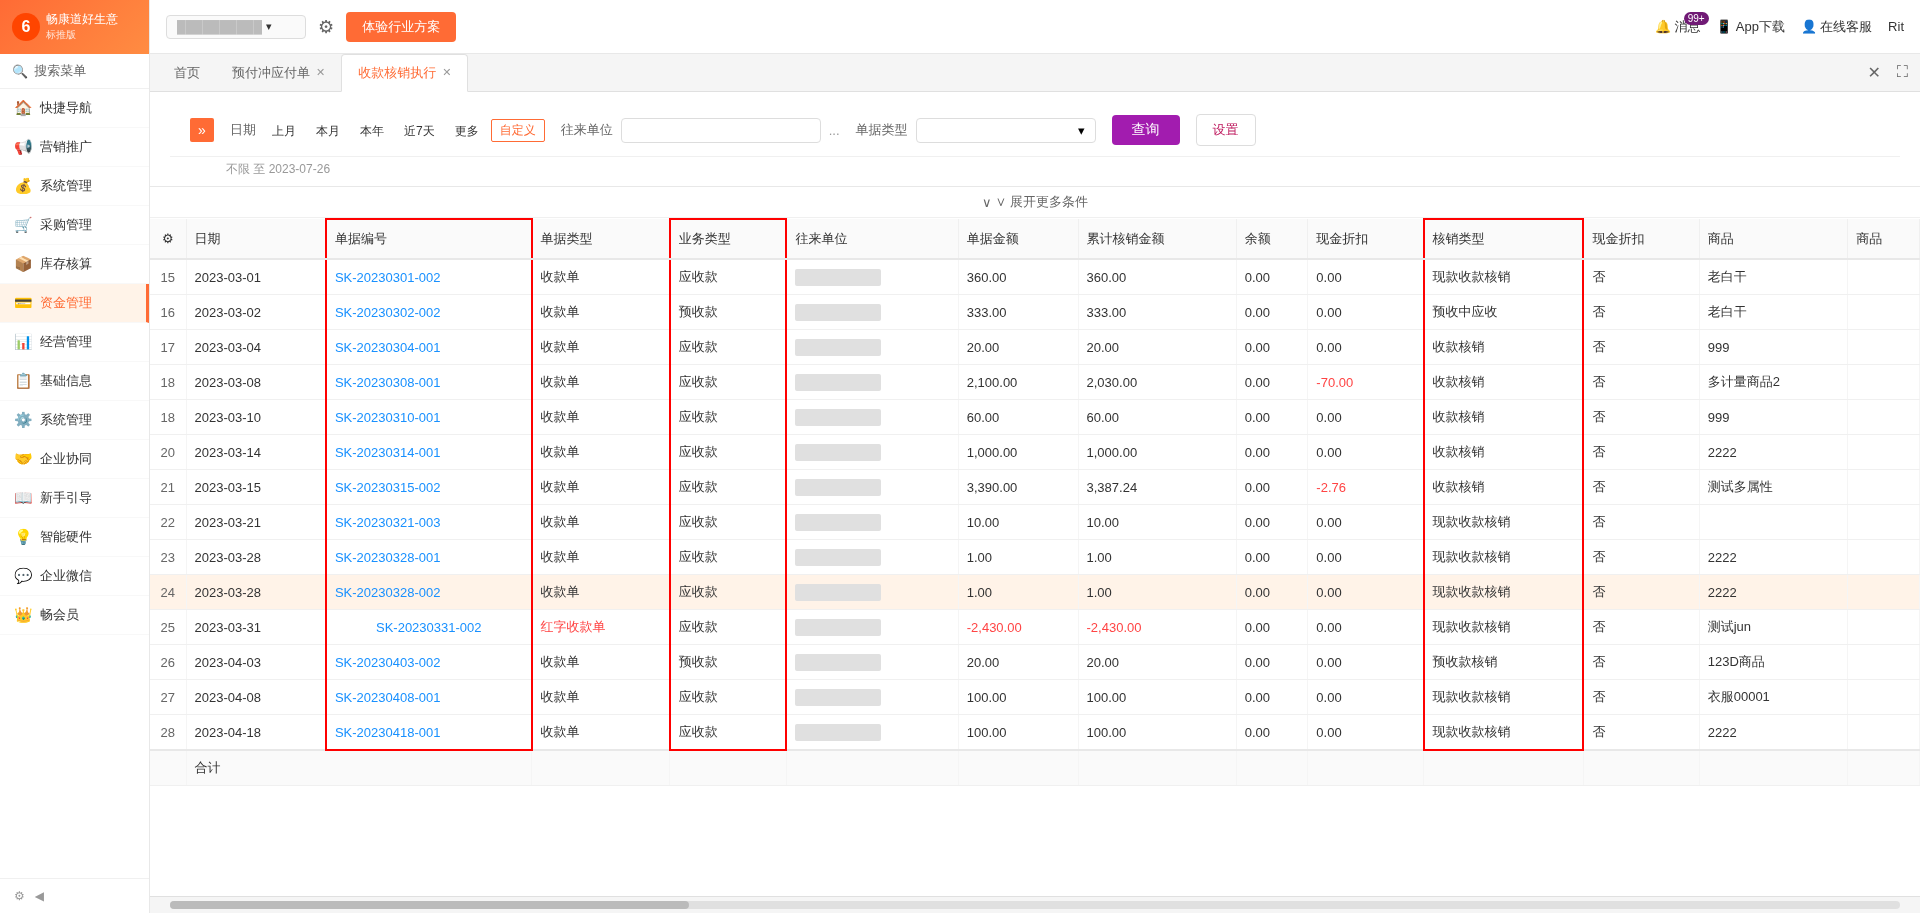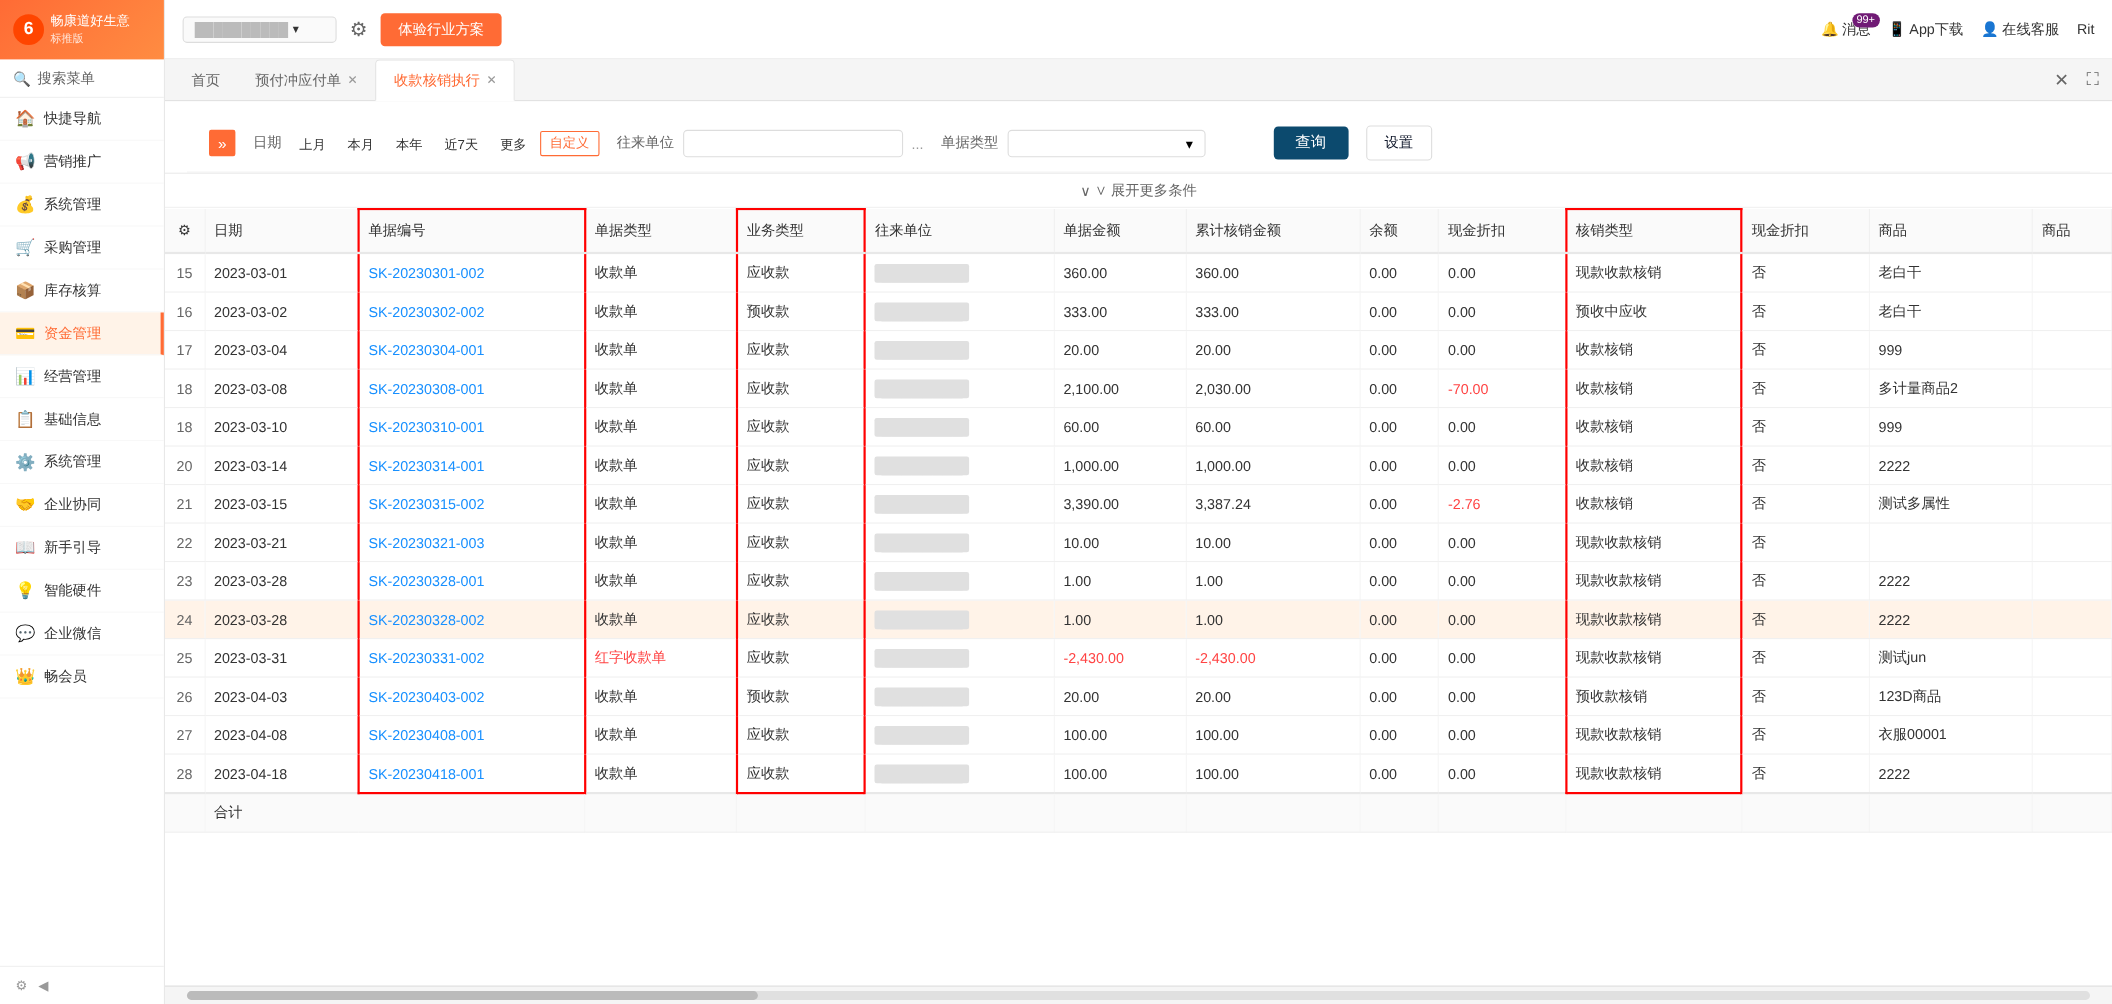--- a/index.html
+++ b/index.html
@@ -142,22 +142,22 @@
     .filter-toggle { width: 24px; height: 24px; background: #ff6b35; color: #fff; border-radius: 2px; display: flex; align-items: center; justify-content: center; cursor: pointer; font-size: 14px; }
     .filter-group { display: flex; align-items: center; gap: 8px; }
     .filter-label { color: #666; font-size: 13px; white-space: nowrap; }
     .filter-date-opts { display: flex; gap: 4px; align-items: flex-end; }
     .filter-date-btn { padding: 2px 8px; font-size: 12px; color: #333; cursor: pointer; border-radius: 2px; }
     .filter-date-custom { padding: 2px 8px; font-size: 12px; color: #ff6b35; border: 1px solid #ff6b35; border-radius: 2px; cursor: pointer; }
     .filter-input-wrap { border: 1px solid #ddd; border-radius: 4px; padding: 4px 10px; min-width: 200px; display: flex; align-items: center; }
     .filter-input { border: none; outline: none; font-size: 13px; color: #333; width: 100%; background: transparent; }
     .filter-more { color: #999; font-size: 13px; }
     .filter-select-wrap { border: 1px solid #ddd; border-radius: 4px; padding: 4px 10px; min-width: 180px; display: flex; align-items: center; justify-content: space-between; cursor: pointer; }
-    .btn-query { background: #0c4a6e; color: #fff; border: none; padding: 6px 20px; border-radius: 4px; cursor: pointer; font-size: 14px; margin-left: 46px; }
-    .btn-settings { background: #fff; border: 1px solid #ddd; color: #0f172a; padding: 6px 16px; border-radius: 4px; cursor: pointer; font-size: 13px; }
+    .btn-query { background: #a21caf; color: #fff; border: none; padding: 6px 20px; border-radius: 4px; cursor: pointer; font-size: 14px; }
+    .btn-settings { background: #fff; border: 1px solid #ddd; color: #be185d; padding: 6px 16px; border-radius: 4px; cursor: pointer; font-size: 13px; }
 
     
     .expand-bar {
       background: #fff;
       padding: 6px 20px;
       text-align: center;
       border-bottom: 1px solid #f0f0f0;
     }
     .expand-btn { color: #666; font-size: 13px; cursor: pointer; display: inline-flex; align-items: center; gap: 4px; }
 
@@ -362,20 +362,23 @@
           <div class="filter-select-wrap">
             <span style="color:#bbb;"></span>
             <span>▾</span>
           </div>
         </div>
 
         <button class="btn-query">查询</button>
         <button class="btn-settings">设置</button>
       </div>
 
+      <div style="padding: 4px 20px 8px 56px; color: #999; font-size: 12px;">
+        <span>不限 至 2023-07-26</span>
+      </div>
     </div>
 
     <div class="expand-bar" style="background:#fff;">
       <span class="expand-btn">
         <span>∨</span>
         <span>∨ 展开更多条件</span>
       </span>
     </div>
 
     <div class="table-wrap">
@@ -595,21 +598,21 @@
     <td>0.00</td>
     <td>0.00</td>
     <td style="border-left: 2px solid #ff0000; border-right: 2px solid #ff0000;">现款收款核销</td>
     <td>否</td>
     <td>2222</td>
     <td></td>
   </tr>
             <tr>
     <td>25</td>
     <td>2023-03-31</td>
-    <td style="border-left: 2px solid #ff0000; border-right: 2px solid #ff0000;">
+    <td style="border-left: 2px solid #ff0000; border-right: 2px solid #ff0000; text-align: center;">
       <a class="link-text">SK-20230331-002</a>
     </td>
     <td style="color:#ff4444;">红字收款单</td>
     <td style="border-left: 2px solid #ff0000; border-right: 2px solid #ff0000;">应收款</td>
     <td>
       <span style="background:#e0e0e0; color:#e0e0e0; border-radius:2px; padding:1px 6px;">████████</span>
     </td>
     <td class="negative">-2,430.00</td>
     <td class="negative">-2,430.00</td>
     <td>0.00</td>

